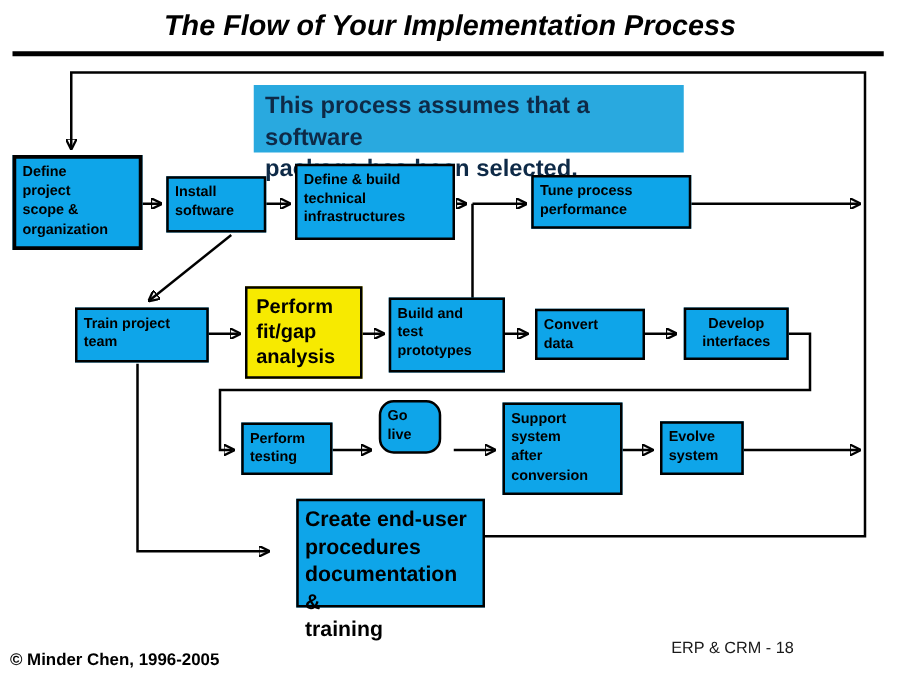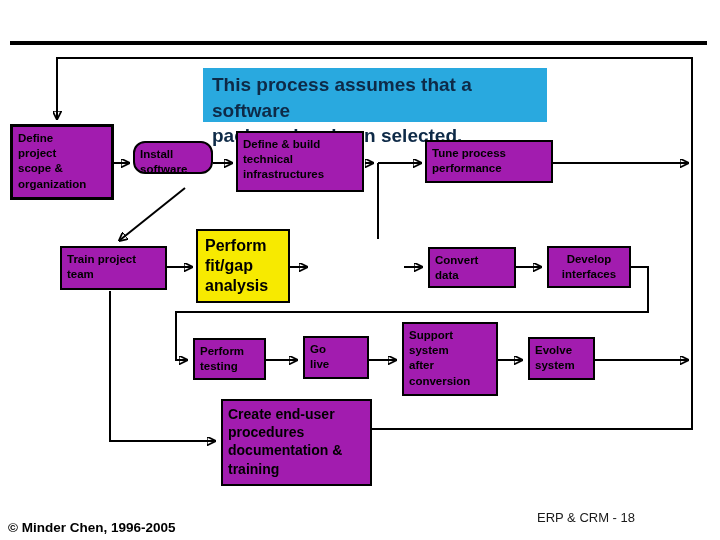--- a/index.html
+++ b/index.html
@@ -20,45 +20,46 @@
 
   .banner {
     position:absolute; left:203px; top:68px; width:344px; height:54px;
     background:#29A9DF; color:#0E2A47; font-weight:bold;
     font-size:19px; line-height:1.35; padding:4px 0 0 9px;
     box-sizing:border-box; white-space:pre-line;
   }
 
   .node {
     position:absolute; box-sizing:border-box;
-    border:2px solid #000; background:#a21caf; color:#000;
+    border:2px solid #000; background:#0ea5e9; color:#000;
     font-weight:bold; font-size:11.5px; line-height:1.32;
     padding:4px 5px; white-space:pre-line;
   }
   .node.thick { border-width:3px; }
   .node.big { font-size:16px; line-height:1.25; padding:5px 7px; background:#F7EA00; }
-  .node.midfont { font-size:14px; line-height:1.3; }
+  .node.midfont { font-size:17px; line-height:1.3;margin-left:16px; }
 
   svg.connectors { position:absolute; left:0; top:0; width:720px; height:540px; pointer-events:none; }
   svg.connectors path { stroke:#000; stroke-width:2; fill:none; }
 
   .copyright {
     position:absolute; left:8px; top:520px;
     font-size:13.5px; font-weight:bold; color:#000;
   }
   .page-label {
     position:absolute; left:537px; top:510px;
     font-size:13px; font-weight:normal; color:#1a1a1a;
   }
 </style>
 </head>
 <body>
 
 <div class="stage">
 
+  <div class="title">The Flow of Your Implementation Process</div>
   <div class="title-rule"></div>
 
   <div class="banner">This process assumes that a software
 package has been selected.</div>
 
   <svg class="connectors" viewBox="0 0 720 540">
     <defs>
       <marker id="ah" viewBox="0 0 10 10" refX="8" refY="5" markerWidth="9" markerHeight="9" markerUnits="userSpaceOnUse" orient="auto">
         <path d="M0 0 L10 5 L0 10 z" fill="#000" stroke="none"></path>
       </marker>
@@ -81,48 +82,51 @@
     <path d="M498 360 H521" marker-end="url(#ah)"></path>
     <path d="M595 360 H687" marker-end="url(#ah)"></path>
     <path d="M110 291 V441 H214" marker-end="url(#ah)"></path>
   </svg>
 
   <div class="node thick" style="left:10px;  top:124px; width:104px; height:76px;">Define
 project
 scope &amp;
 organization</div>
 
-  <div class="node" style="left:133px; top:141px; width:80px;  height:33px;border-radius:12px;">Install
+  <div class="node" style="left:133px; top:141px; width:80px;  height:45px;">Install
 software</div>
 
   <div class="node" style="left:236px; top:131px; width:128px; height:61px;">Define &amp; build
 technical
 infrastructures</div>
 
   <div class="node" style="left:425px; top:140px; width:128px; height:43px;">Tune process
 performance</div>
 
   <div class="node" style="left:60px;  top:246px; width:107px; height:44px;">Train project
 team</div>
 
   <div class="node big" style="left:196px; top:229px; width:94px; height:74px;">Perform
 fit/gap
 analysis</div>
 
+  <div class="node" style="left:311px; top:238px; width:93px; height:60px;">Build and
+test
+prototypes</div>
 
   <div class="node" style="left:428px; top:247px; width:88px; height:41px;">Convert
 data</div>
 
   <div class="node" style="left:547px; top:246px; width:84px; height:42px;text-align:center;">Develop
 interfaces</div>
 
   <div class="node" style="left:193px; top:338px; width:73px; height:42px;">Perform
 testing</div>
 
-  <div class="node" style="left:303px; top:336px; width:66px; height:43px;">Go
+  <div class="node" style="left:303px; top:320px; width:50px; height:43px;border-radius:12px;">Go
 live</div>
 
   <div class="node" style="left:402px; top:322px; width:96px; height:74px;">Support
 system
 after
 conversion</div>
 
   <div class="node" style="left:528px; top:337px; width:67px; height:43px;">Evolve
 system</div>
 

